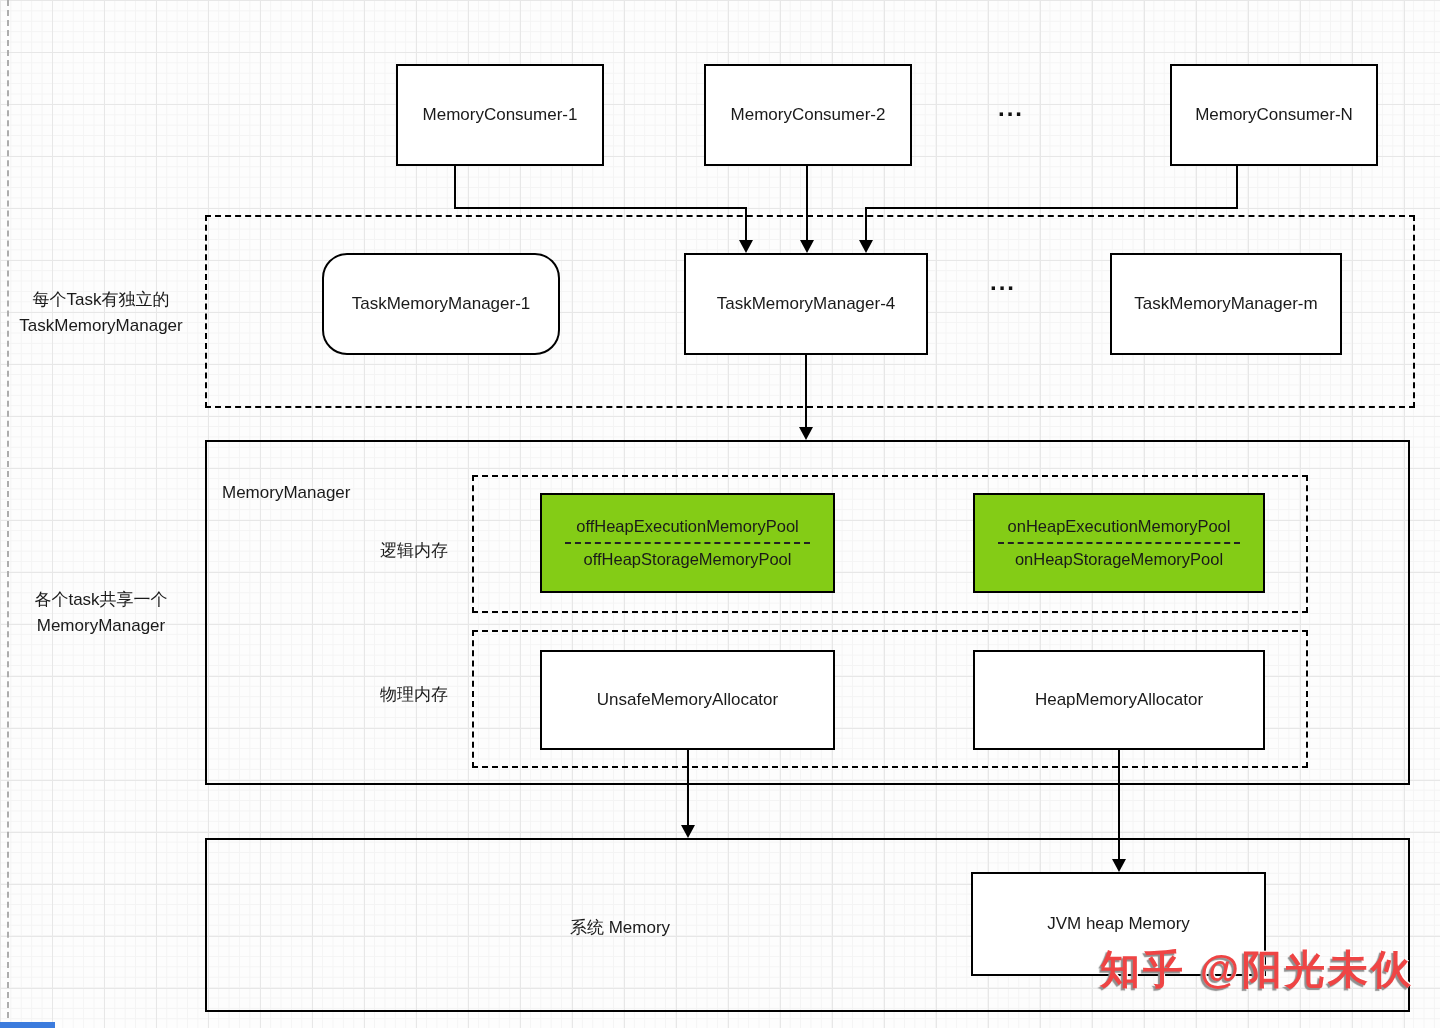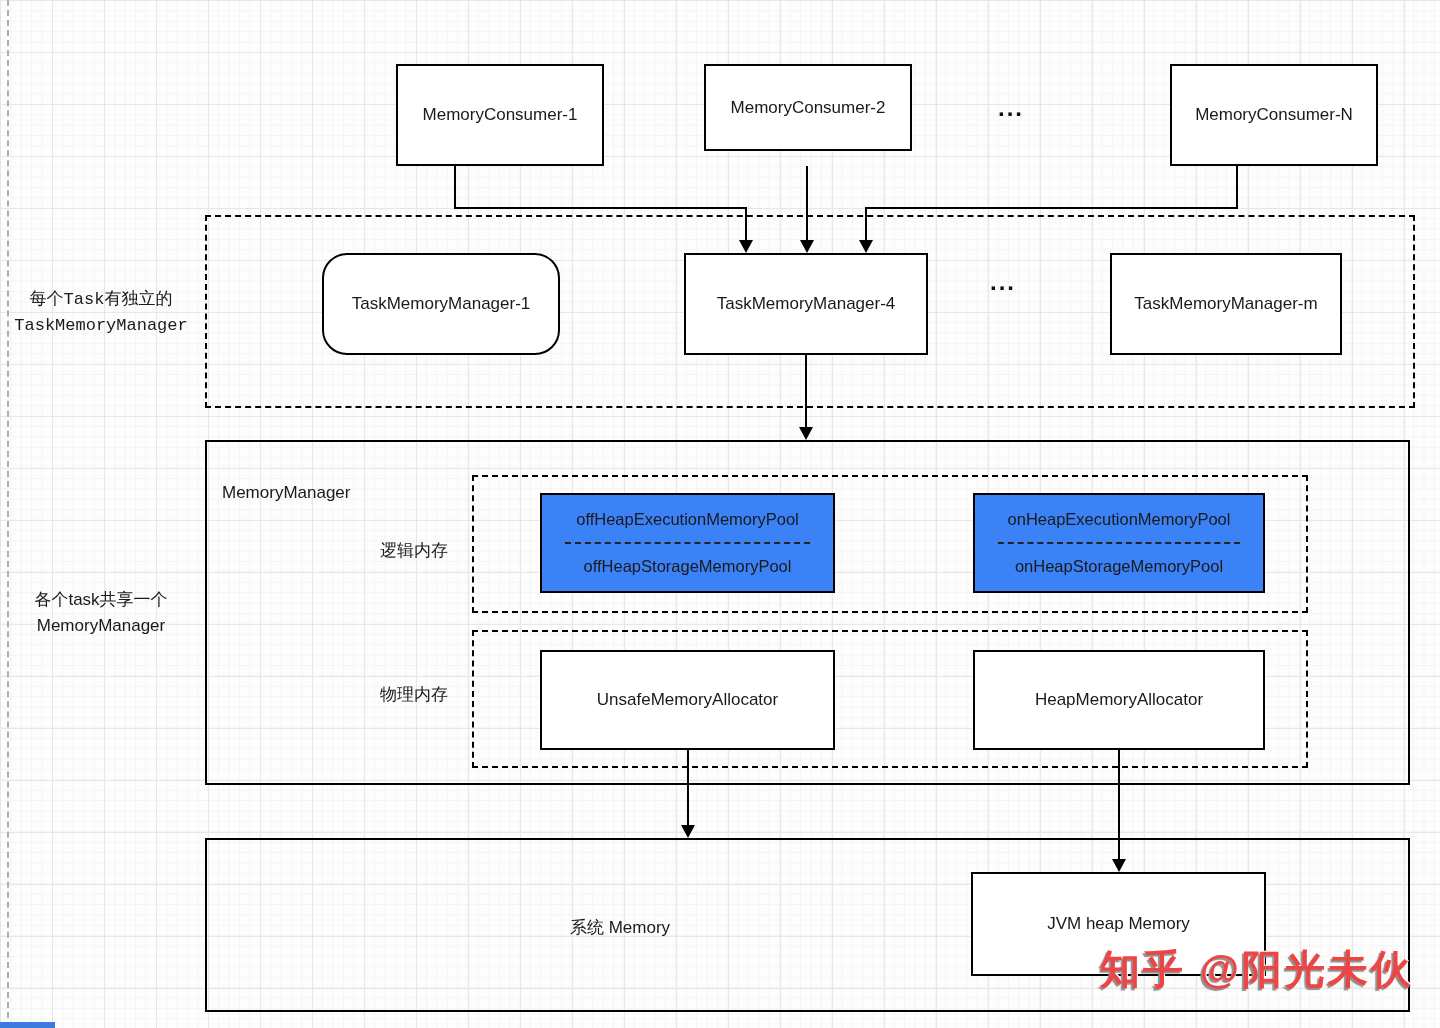--- a/index.html
+++ b/index.html
@@ -16,23 +16,23 @@
   }
   .box{
     position:absolute;background:#fff;border:2px solid #000;
     display:flex;align-items:center;justify-content:center;
     font-size:17px;text-align:center;box-sizing:border-box;
   }
   .dashed-box{
     position:absolute;border:2px dashed #000;box-sizing:border-box;background:transparent;
   }
   .pool-box{
-    position:absolute;background:#3b82f6;border:2px solid #000;box-sizing:border-box;
+    position:absolute;background:#84cc16;border:2px solid #000;box-sizing:border-box;
     display:flex;flex-direction:column;align-items:center;justify-content:center;
-    font-size:16.5px;text-align:center;gap:13px;
+    font-size:16.5px;text-align:center;gap:6px;
   }
   .pool-divider{width:84%;border-top:2px dashed #222;height:0;}
   .seg{position:absolute;background:#000;}
   .arrow-down{
     position:absolute;width:0;height:0;
     border-left:7px solid transparent;border-right:7px solid transparent;
     border-top:13px solid #000;
   }
   .side-label{
     position:absolute;left:0;width:202px;text-align:center;
@@ -60,42 +60,42 @@
   }
 </style>
 </head>
 <body>
 
 <div class="page-edge"></div>
 
 <div class="box" style="left:352px;top:64px;width:208px;height:102px;margin-left:44px;">
   <span>MemoryConsumer-1</span>
 </div>
-<div class="box" style="left:704px;top:64px;width:208px;height:87px;">
+<div class="box" style="left:704px;top:64px;width:208px;height:102px;">
   <span>MemoryConsumer-2</span>
 </div>
 <div class="dots" style="left:998px;top:94px;">...</div>
 <div class="box" style="left:1134px;top:64px;width:208px;height:102px;margin-left:36px;">
   <span>MemoryConsumer-N</span>
 </div>
 
 <div class="seg" style="left:454px;top:166px;width:2px;height:43px;"></div>
 <div class="seg" style="left:454px;top:207px;width:293px;height:2px;"></div>
 <div class="seg" style="left:745px;top:207px;width:2px;height:34px;"></div>
 <div class="arrow-down" style="left:739px;top:240px;"></div>
 
 <div class="seg" style="left:806px;top:166px;width:2px;height:75px;"></div>
 <div class="arrow-down" style="left:800px;top:240px;"></div>
 
 <div class="seg" style="left:1236px;top:166px;width:2px;height:43px;"></div>
 <div class="seg" style="left:865px;top:207px;width:373px;height:2px;"></div>
 <div class="seg" style="left:865px;top:207px;width:2px;height:34px;"></div>
 <div class="arrow-down" style="left:859px;top:240px;"></div>
 
-<div class="side-label" style="top:287px;font-family:Liberation Mono, monospace;">
+<div class="side-label" style="top:287px;">
   <div>每个Task有独立的</div>
   <div>TaskMemoryManager</div>
 </div>
 
 <div class="dashed-box" style="left:205px;top:215px;width:1210px;height:193px;"></div>
 
 <div class="box" style="left:322px;top:253px;width:238px;height:102px;border-radius:25px;">
   <span>TaskMemoryManager-1</span>
 </div>
 <div class="box" style="left:684px;top:253px;width:244px;height:102px;">

